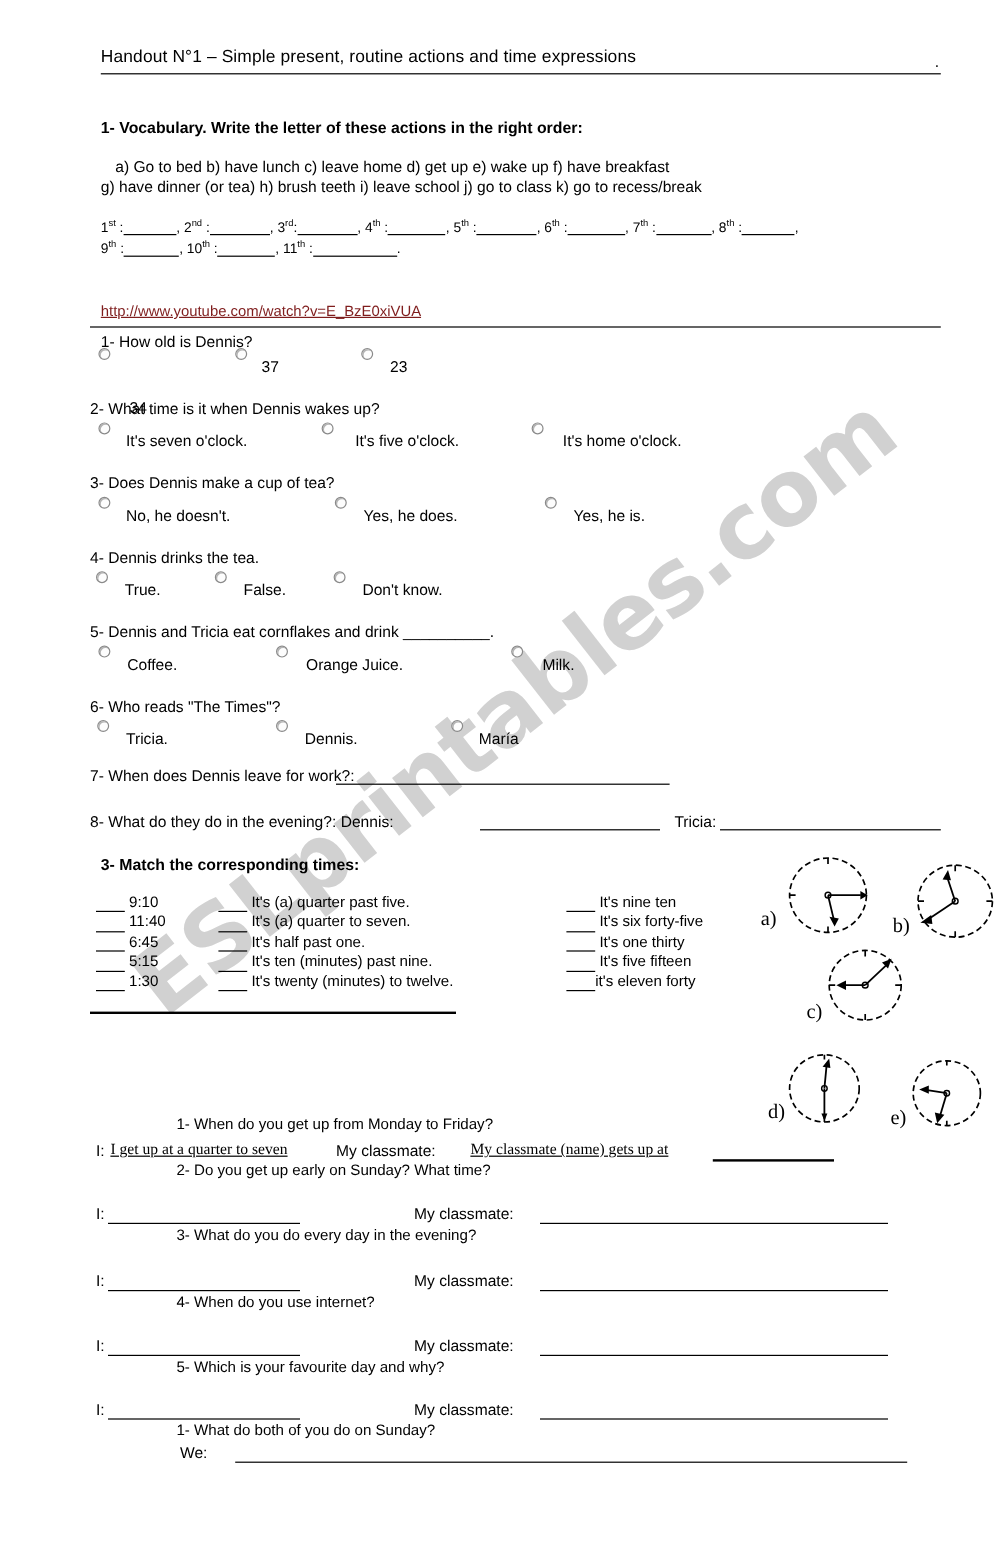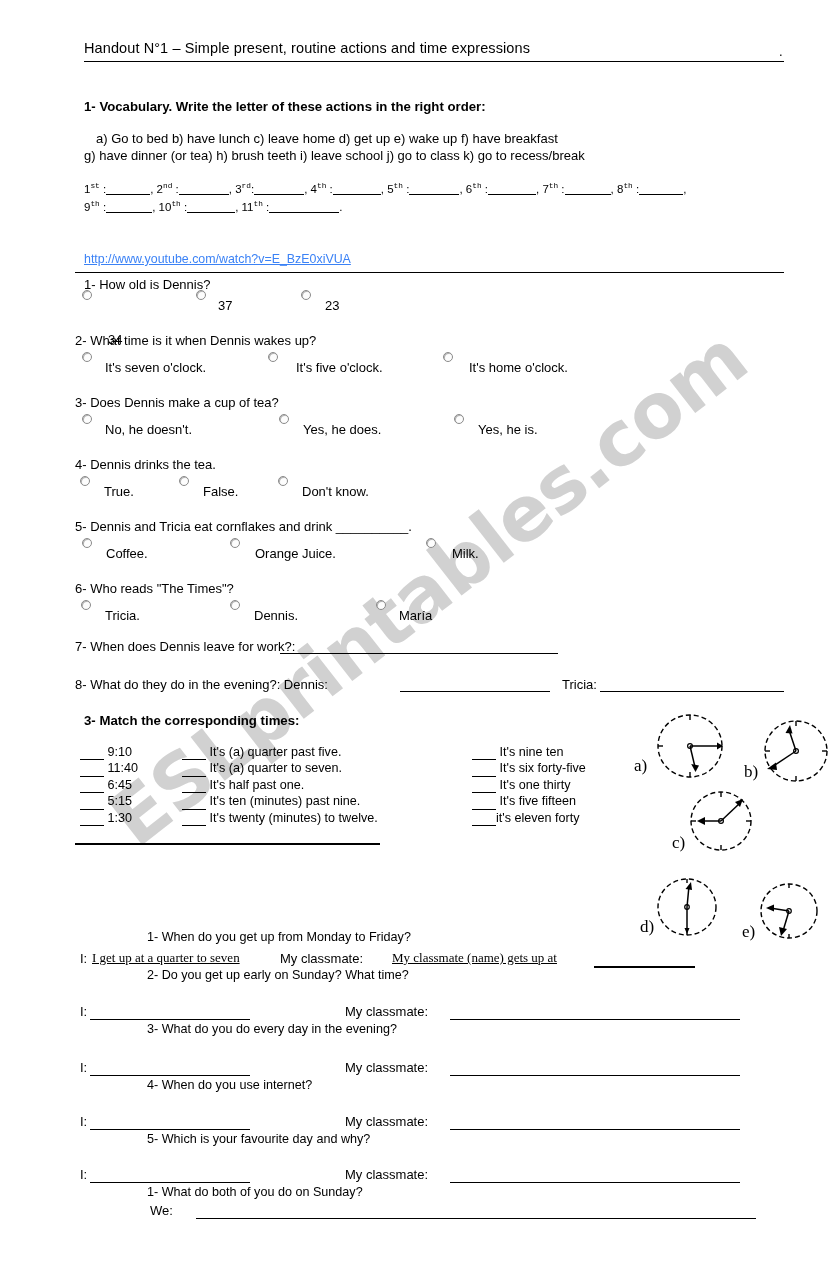--- a/index.html
+++ b/index.html
@@ -75,21 +75,21 @@
     white-space: nowrap;
   }
   .sec-head.u { text-decoration: underline; }
 
   .body-line {
     font-size: 13px;
     white-space: nowrap;
   }
 
   .link {
-    color: #3b82f6;
+    color: #7f1d1d;
     font-size: 12.4px;
     white-space: nowrap;
   }
 
   .hrule { background: #000; height: 1px; }
   .hrule2 { background: #000; height: 2px; }
 
   
   .radio {
     width: 10px; height: 10px;
@@ -98,21 +98,21 @@
     box-sizing: border-box;
     background: #fdfdfd;
     box-shadow: inset 1px 1px 0 #b4b4b4;
   }
 
   .blank {
     display: inline-block;
     border-bottom: 1px solid #000;
     vertical-align: bottom;
   }
-  sup { font-size: 0.68em; vertical-align: super; font-family: Liberation Mono, monospace; }
+  sup { font-size: 0.68em; vertical-align: super; }
 
   
   .serif-ans {
     font-family: "Liberation Serif", serif;
     font-size: 13px;
     text-decoration: underline;
     white-space: nowrap;
   }
 
   .clock-label {

